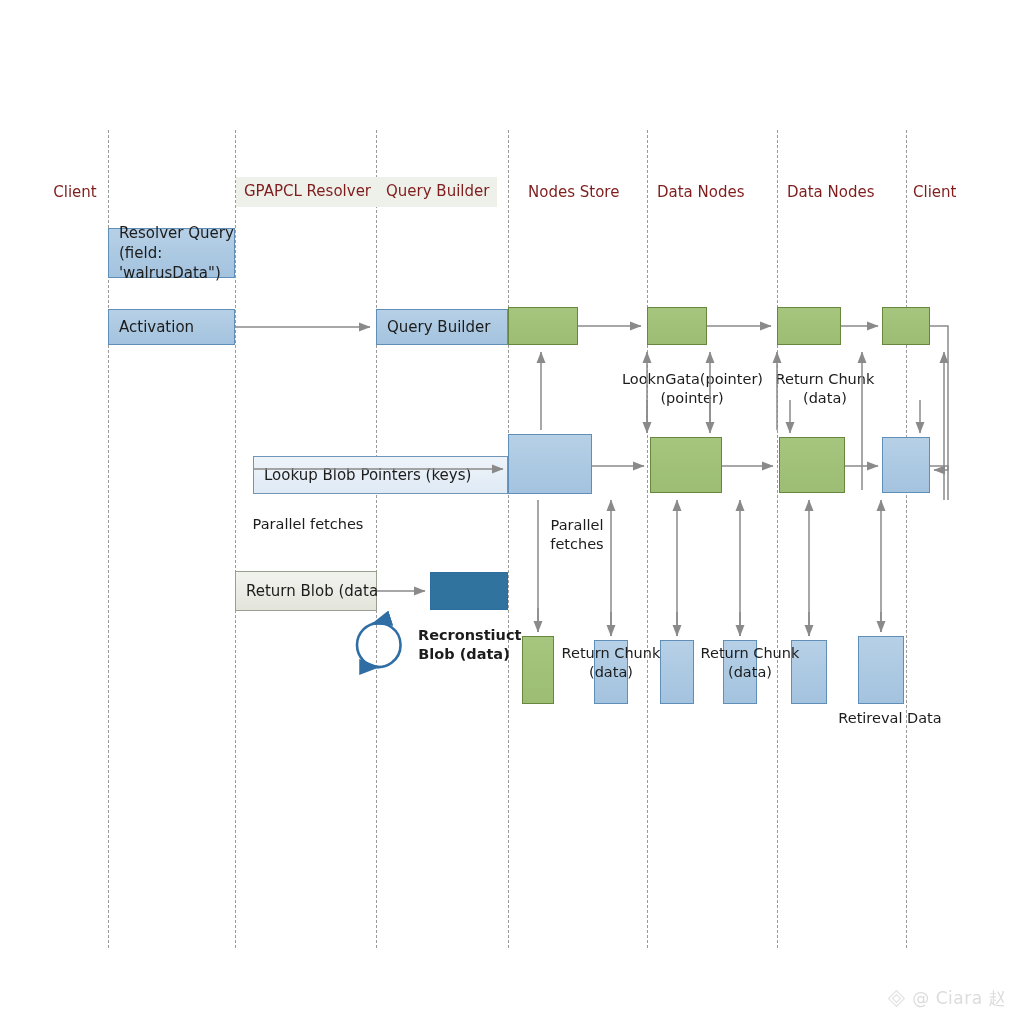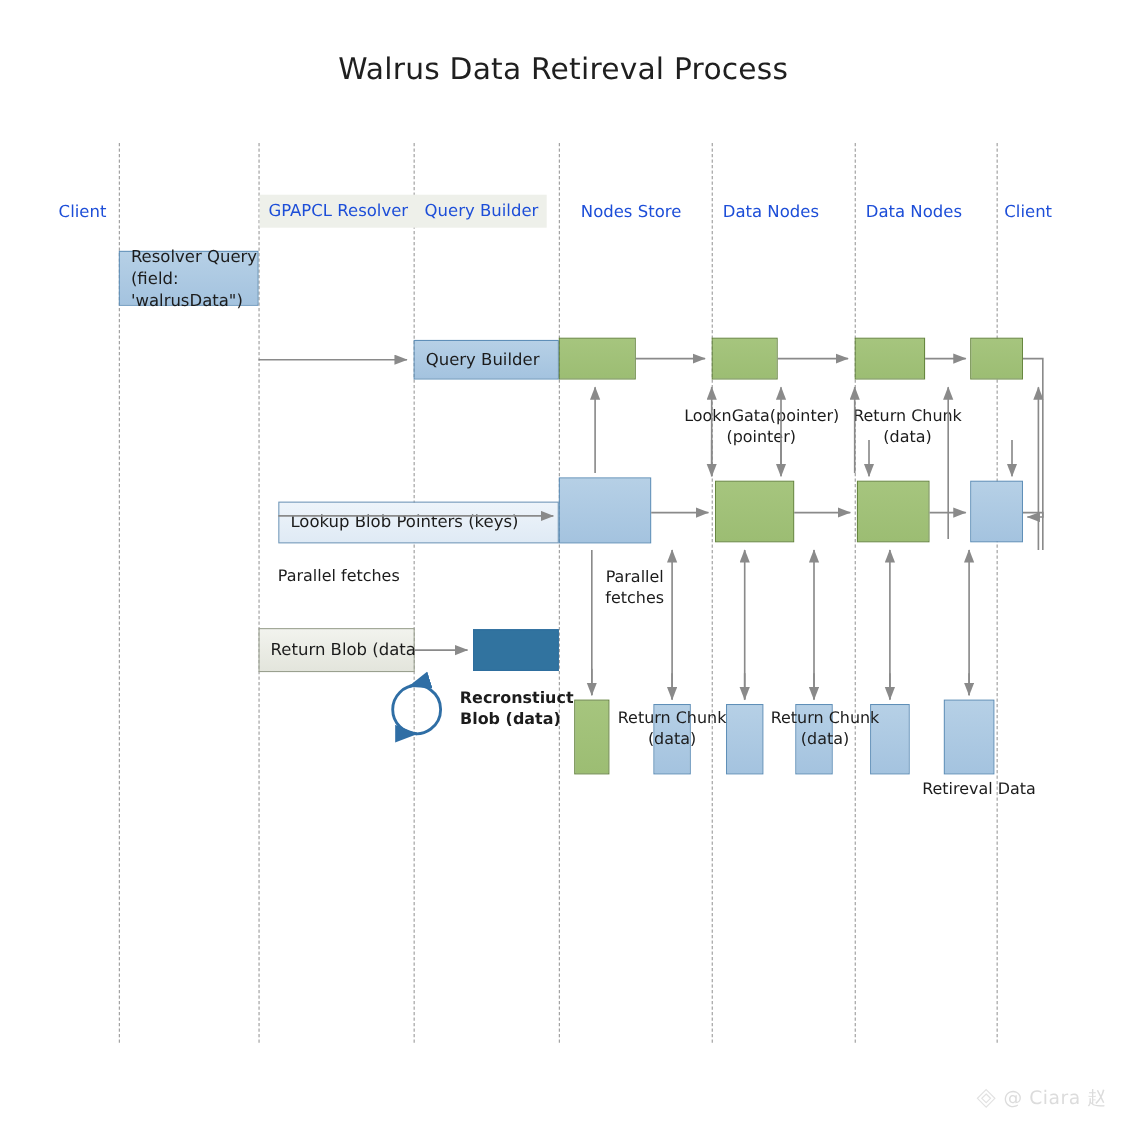--- a/index.html
+++ b/index.html
@@ -41,21 +41,21 @@
     top: 130px;
     width: 0px;
     height: 818px;
     border-left: 1.5px dashed #9a9a9a;
   }
 
   
   .head-label {
     position: absolute;
     font-size: 15px;
-    color: #1d4ed8;
+    color: #7f1d1d;
     white-space: nowrap;
     text-align: center;
     line-height: 26px;
     height: 26px;
   }
   .head-label.boxed {
     background: #eef0ea;
     padding: 4px 8px 6px 8px;
     height: auto;
     line-height: 20px;
@@ -129,21 +129,20 @@
     width: 19px; height: 19px;
     display: inline-block;
     position: relative;
   }
 </style>
 </head>
 <body>
 
 <div id="canvas">
 
-  <div id="title">Walrus Data Retireval Process</div>
 
   <div class="lifeline" style="left:108px;"></div>
   <div class="lifeline" style="left:235px;"></div>
   <div class="lifeline" style="left:376px;"></div>
   <div class="lifeline" style="left:508px;"></div>
   <div class="lifeline" style="left:647px;"></div>
   <div class="lifeline" style="left:777px;"></div>
   <div class="lifeline" style="left:906px;"></div>
 
   <div class="head-label" style="left:42px; top:179px; width:66px;">Client</div>
@@ -158,20 +157,23 @@
 
   <div class="head-label" style="left:787px; top:179px;">Data Nodes</div>
 
   <div class="head-label" style="left:913px; top:179px;">Client</div>
 
   <div class="box blue" style="left:108px; top:228px; width:127px; height:50px;">
     <span class="txt two">Resolver Query
 (field: 'walrusData")</span>
   </div>
 
+  <div class="box blue" style="left:108px; top:309px; width:127px; height:36px;">
+    <span class="txt">Activation</span>
+  </div>
 
   <div class="box blue" style="left:376px; top:309px; width:132px; height:36px;">
     <span class="txt">Query Builder</span>
   </div>
 
   <div class="box green" style="left:508px; top:307px; width:70px; height:38px;"></div>
   <div class="box green" style="left:647px; top:307px; width:60px; height:38px;"></div>
   <div class="box green" style="left:777px; top:307px; width:64px; height:38px;"></div>
   <div class="box green" style="left:882px; top:307px; width:48px; height:38px;"></div>
 

